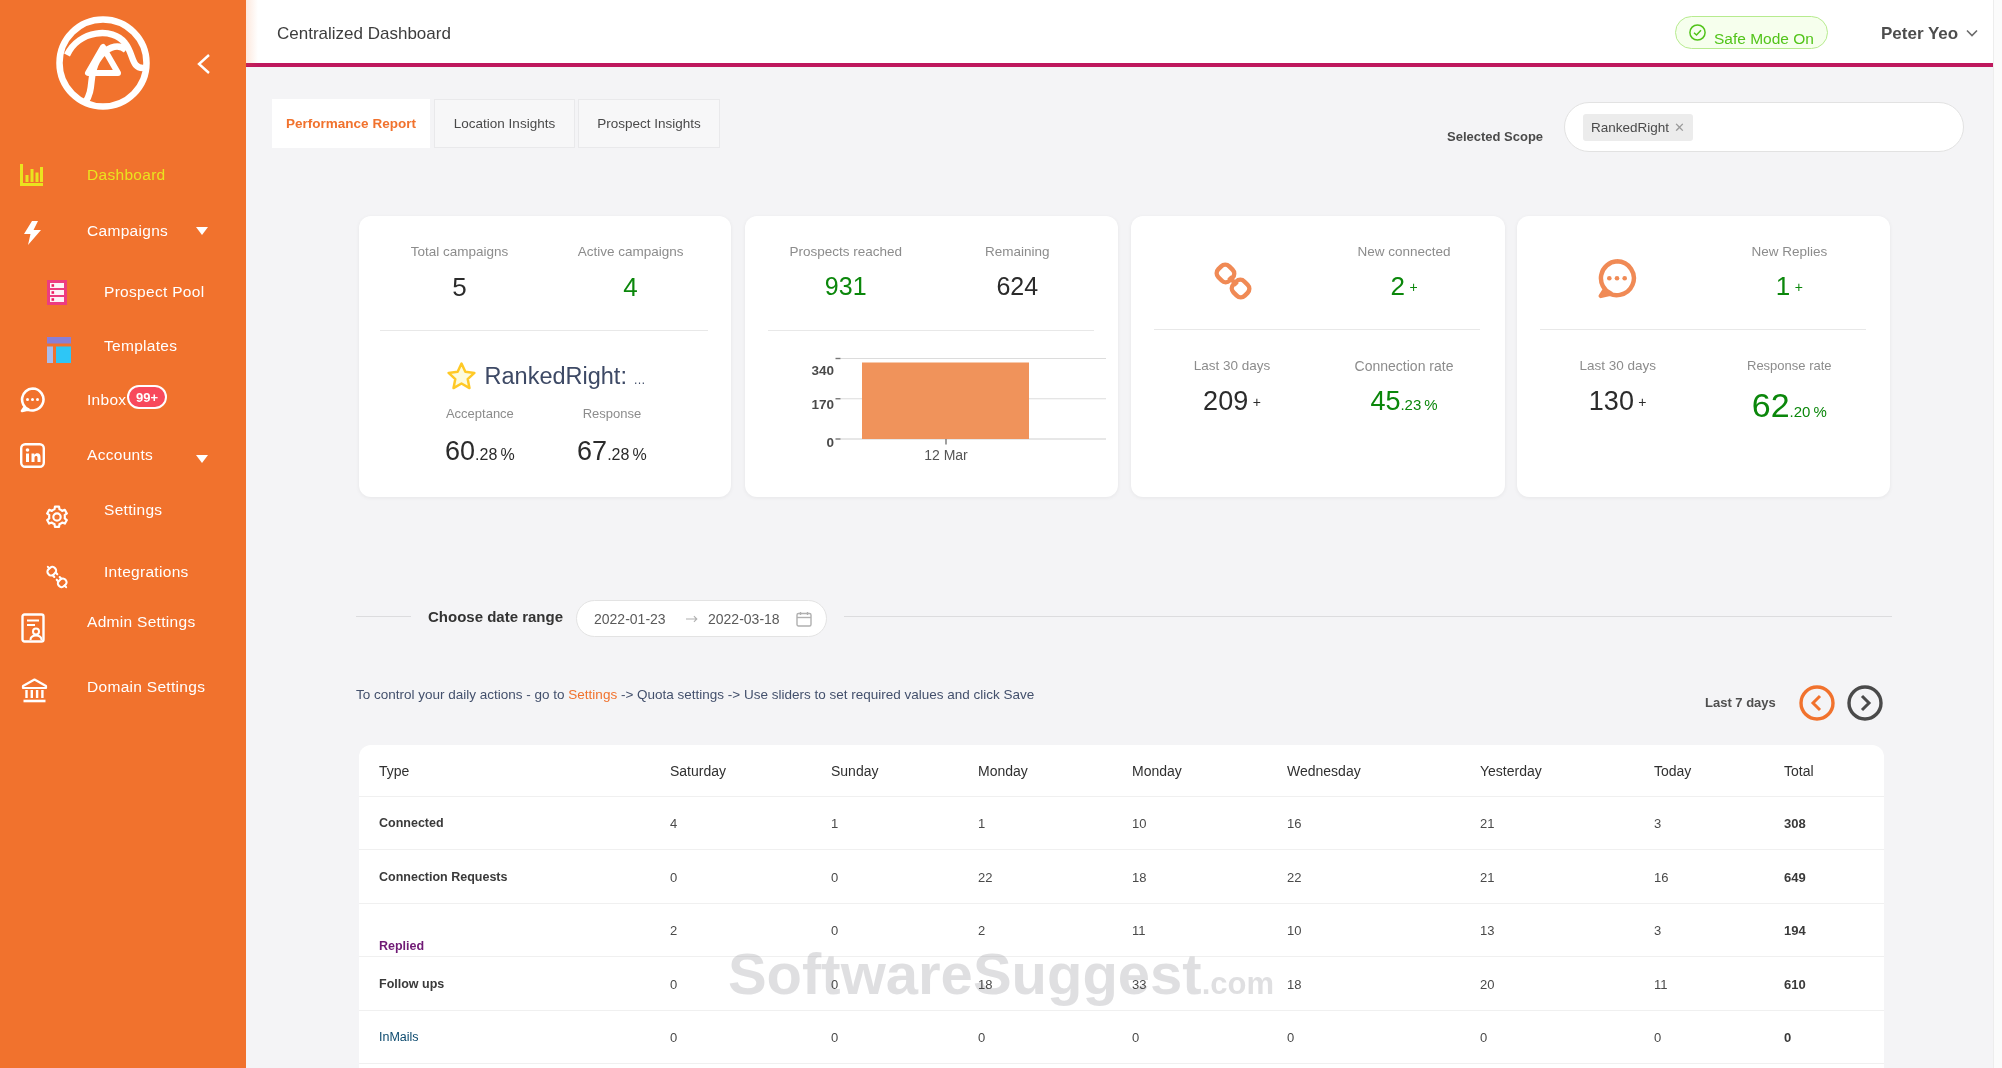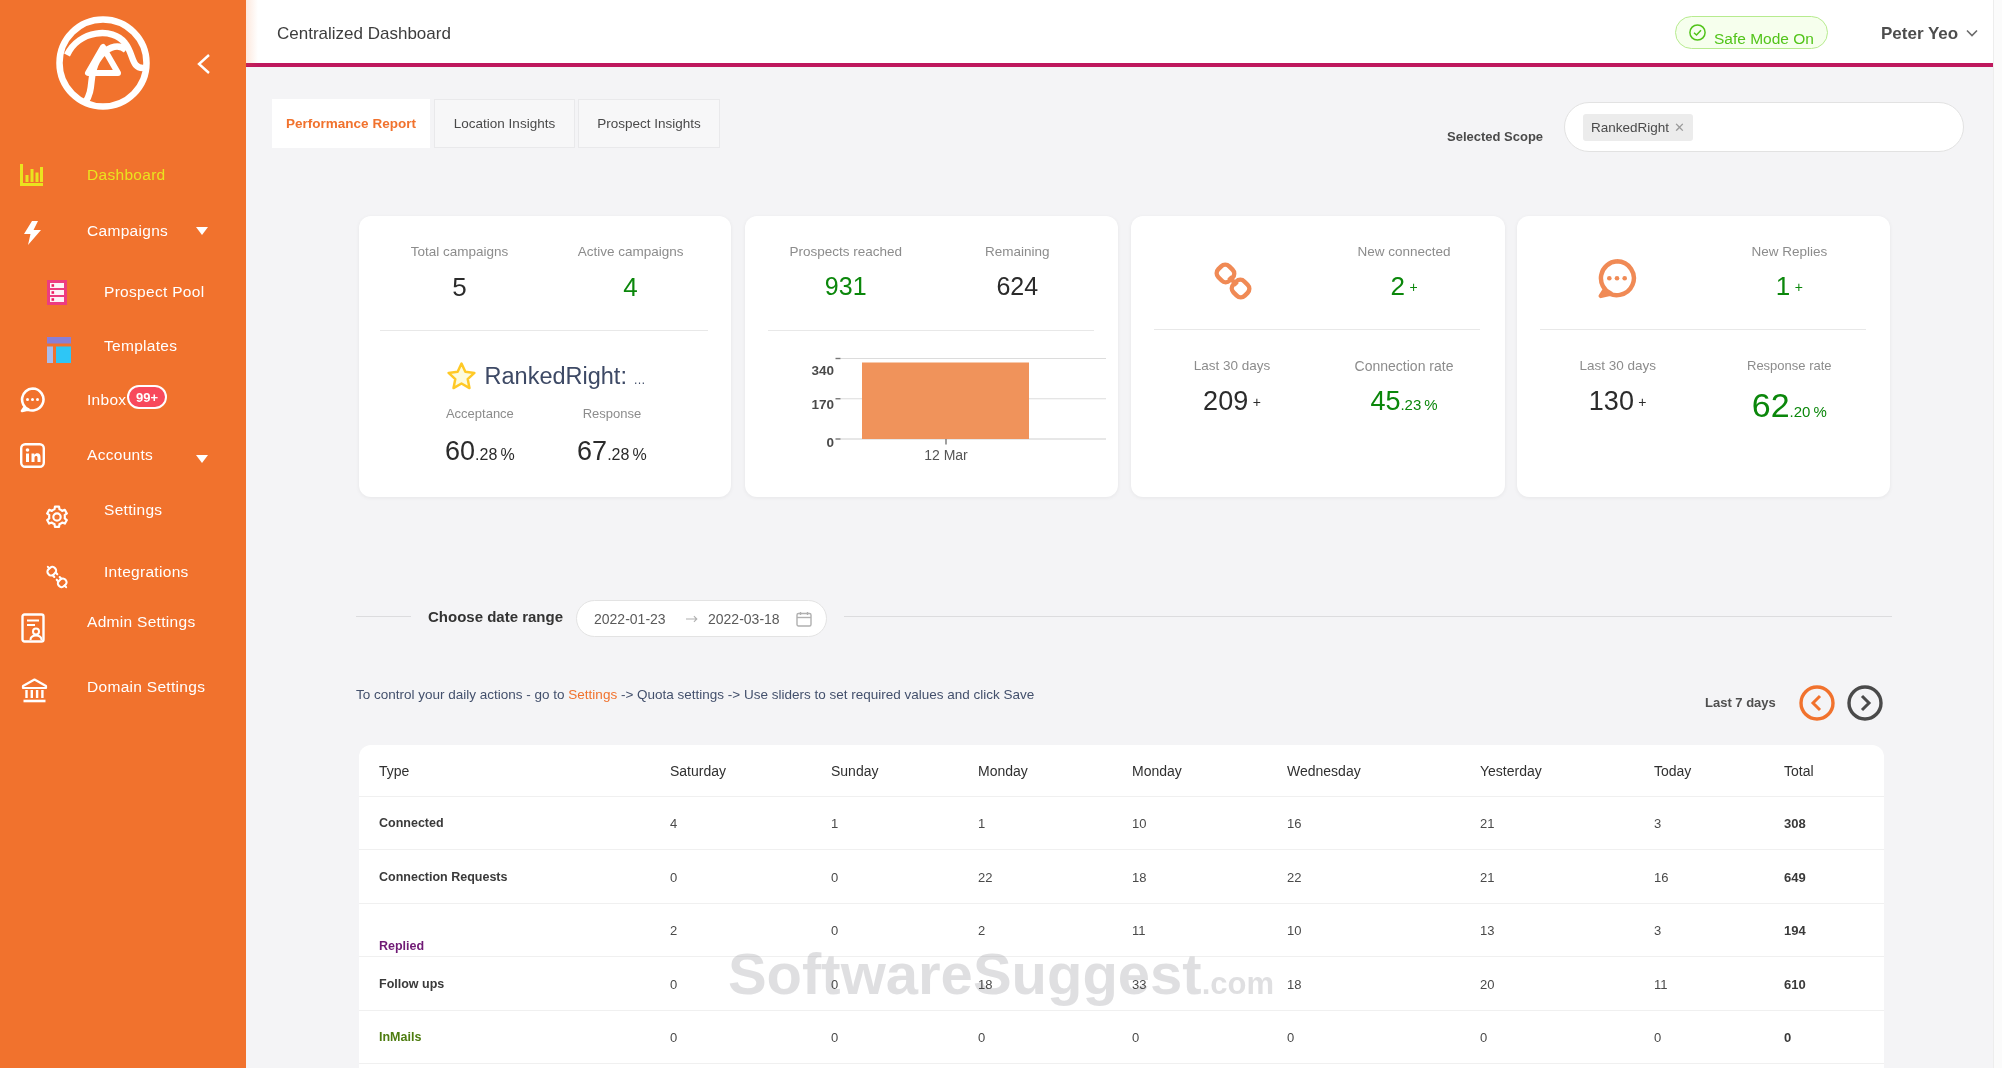--- a/index.html
+++ b/index.html
@@ -308,21 +308,21 @@
     <span class="tc" style="left:311px;">0</span>
       <span class="tc" style="left:472px;">0</span>
       <span class="tc" style="left:619px;">18</span>
       <span class="tc" style="left:773px;">33</span>
       <span class="tc" style="left:928px;">18</span>
       <span class="tc" style="left:1121px;">20</span>
       <span class="tc" style="left:1295px;">11</span>
       <span class="tc" style="left:1425px; font-weight:bold; color:#3a3a3a;">610</span>
   </div>
   <div class="trow" style="top:266px; height:53px;">
-    <span class="tc" style="left:20px; font-weight:bold; color:#4d7c0f; font-size:12.5px;">InMails</span>
+    <span class="tc" style="left:20px; font-weight:normal; color:#0c4a6e; font-size:12.5px;">InMails</span>
     <span class="tc" style="left:311px;">0</span>
       <span class="tc" style="left:472px;">0</span>
       <span class="tc" style="left:619px;">0</span>
       <span class="tc" style="left:773px;">0</span>
       <span class="tc" style="left:928px;">0</span>
       <span class="tc" style="left:1121px;">0</span>
       <span class="tc" style="left:1295px;">0</span>
       <span class="tc" style="left:1425px; font-weight:bold; color:#3a3a3a;">0</span>
   </div>
 </div>

